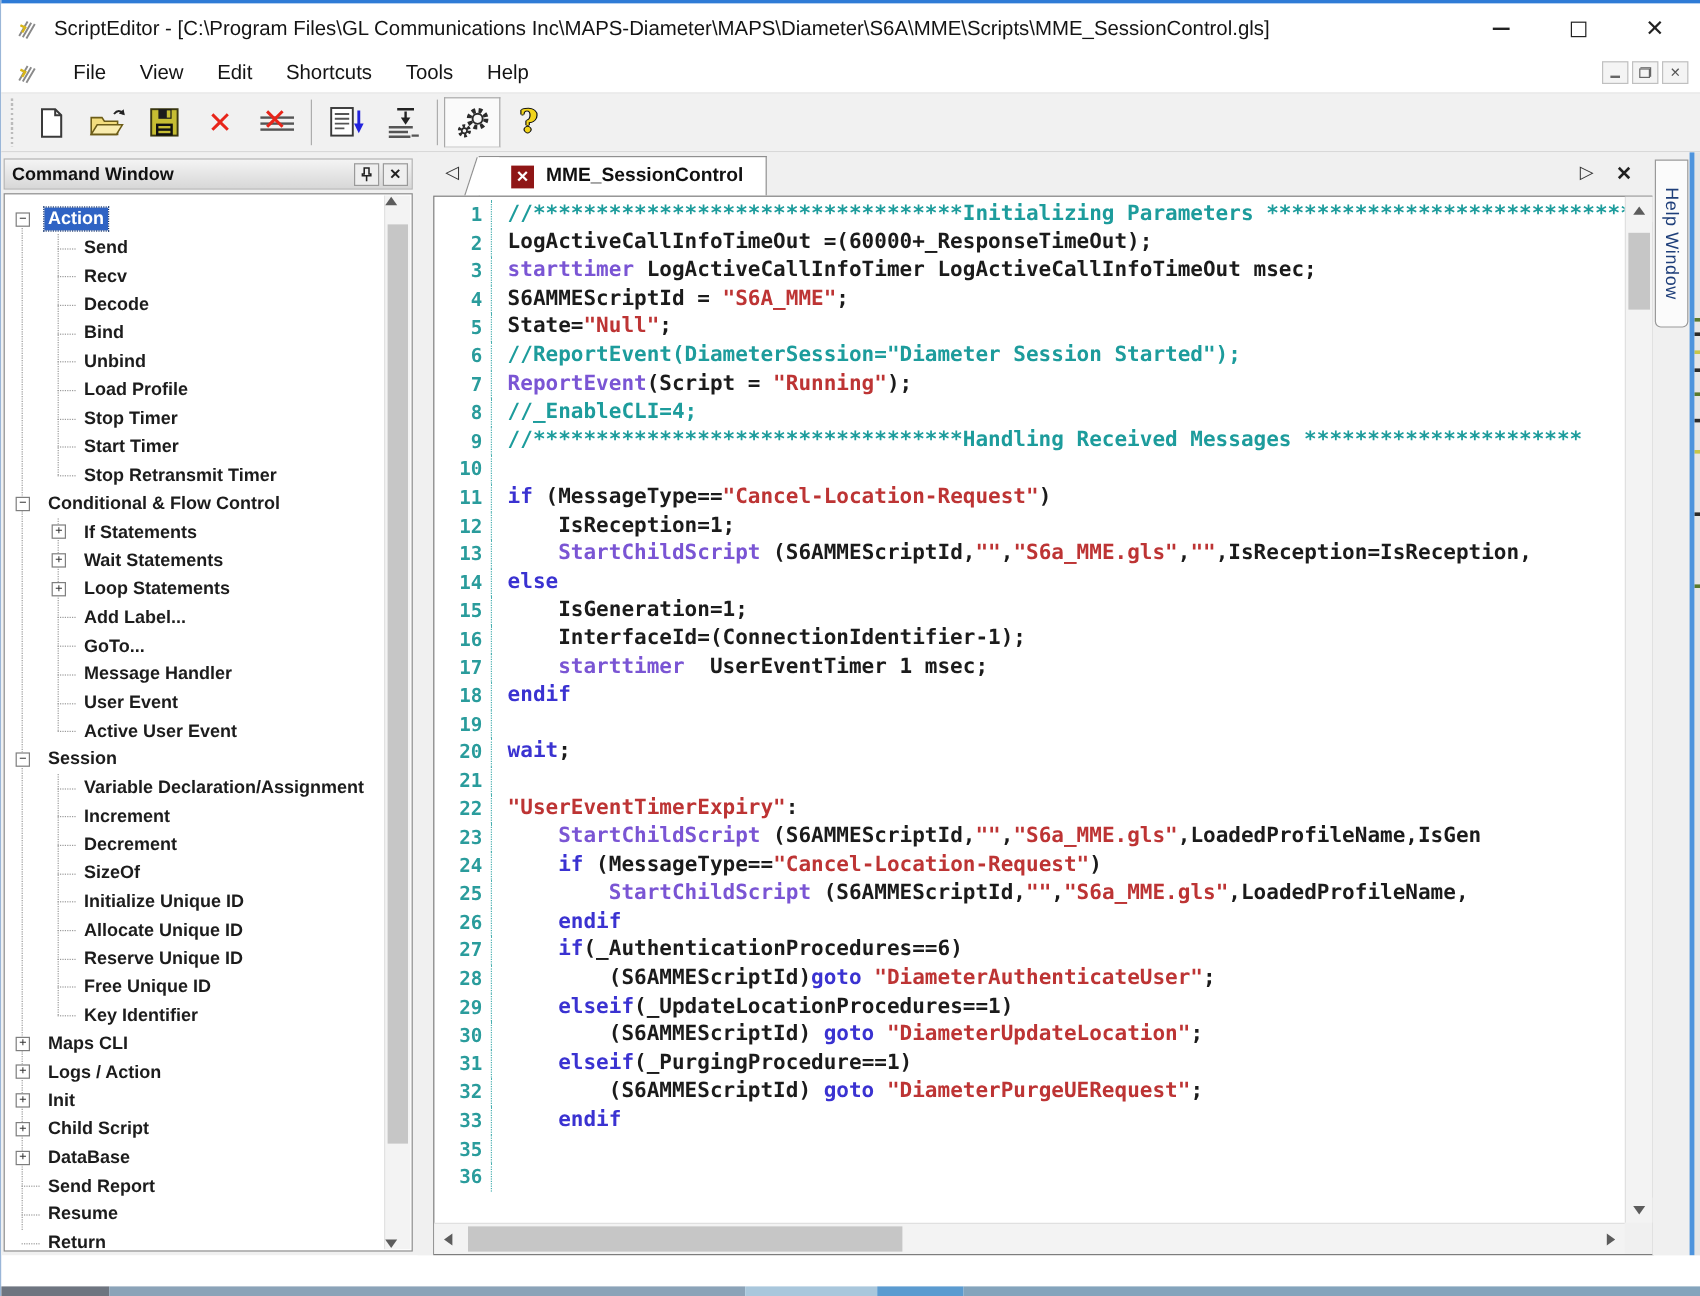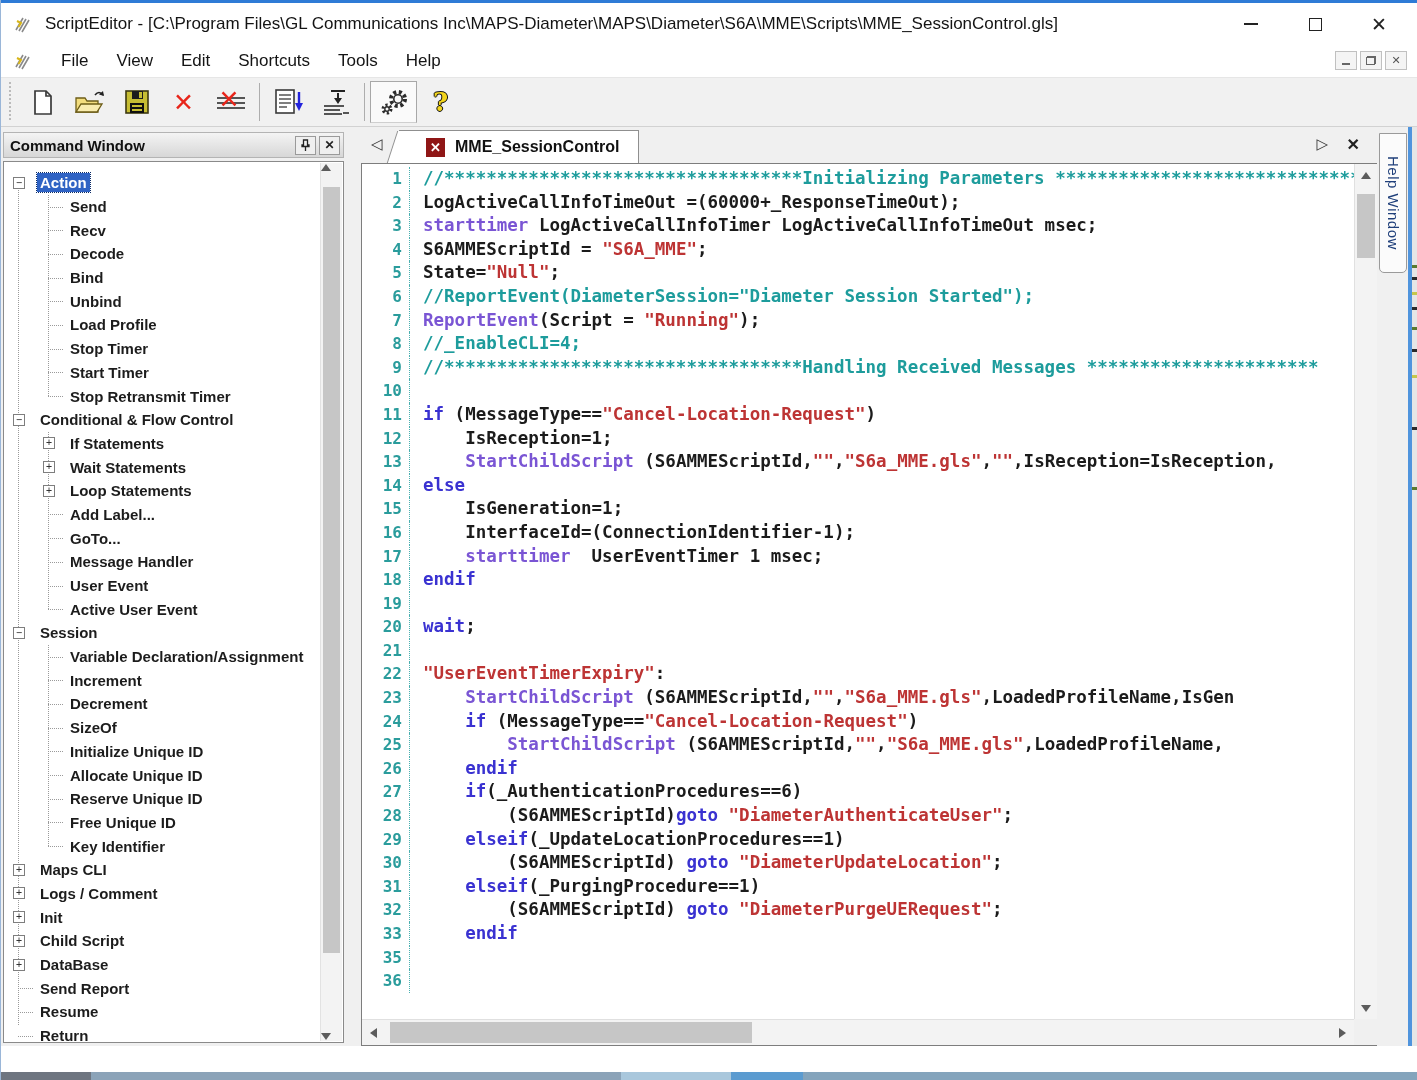--- a/index.html
+++ b/index.html
@@ -390,21 +390,21 @@
             <div class="trow d1">
               <span class="stub"></span>
               <span class="lbl">Key Identifier</span>
             </div>
             <div class="trow">
               <span class="expander">+</span>
               <span class="lbl">Maps CLI</span>
             </div>
             <div class="trow">
               <span class="expander">+</span>
-              <span class="lbl">Logs / Comment</span>
+              <span class="lbl">Logs / Action</span>
             </div>
             <div class="trow">
               <span class="expander">+</span>
               <span class="lbl">Init</span>
             </div>
             <div class="trow">
               <span class="expander">+</span>
               <span class="lbl">Child Script</span>
             </div>
             <div class="trow">

